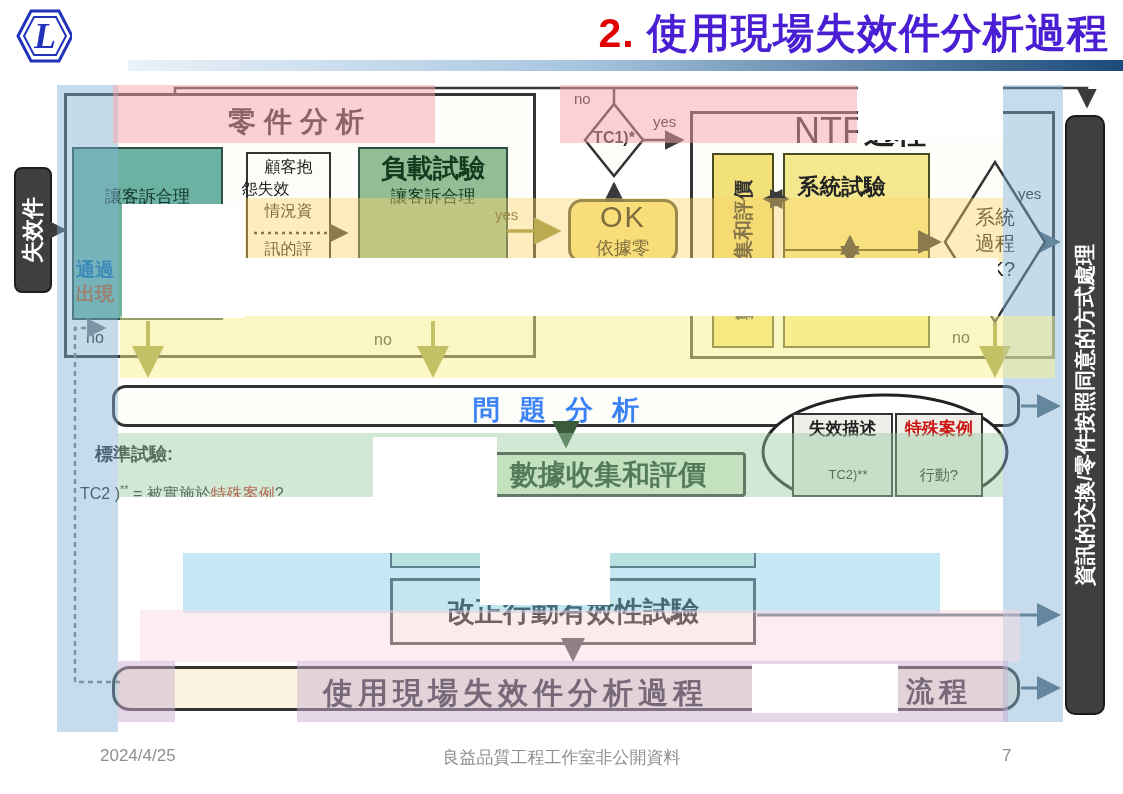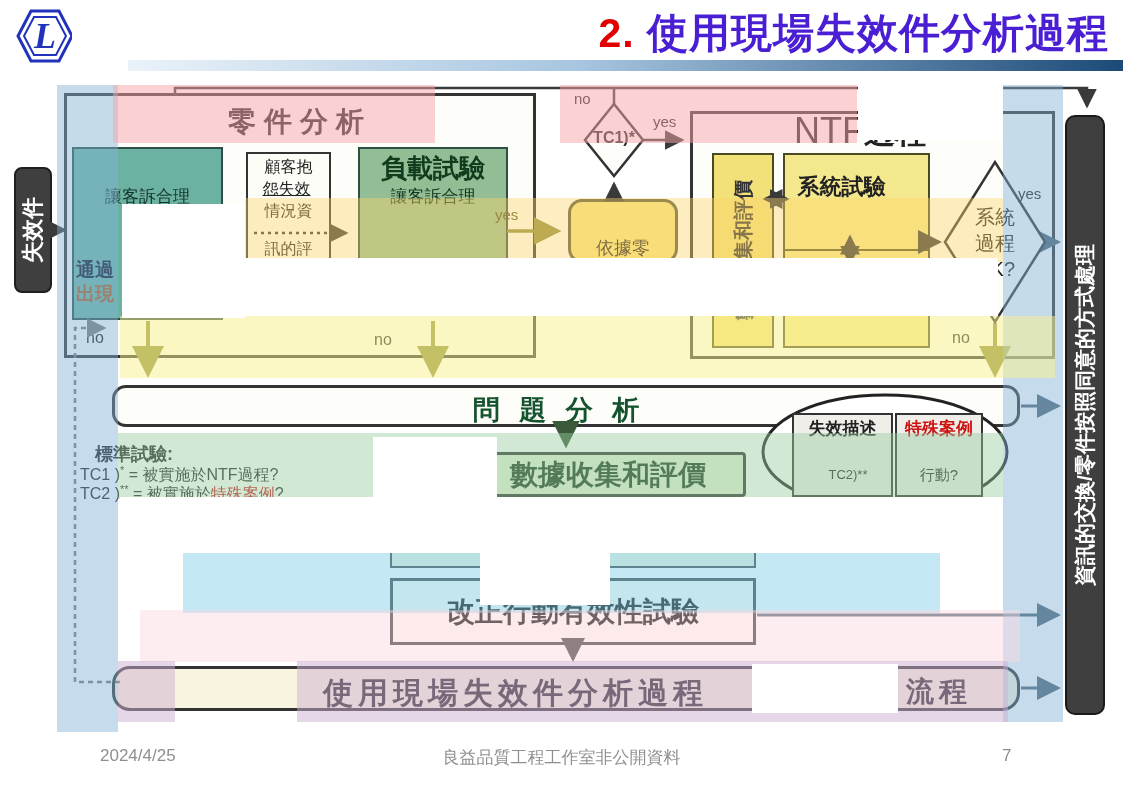--- a/index.html
+++ b/index.html
@@ -39,37 +39,38 @@
   <div class="title fg">
     <span class="num">2.</span><span class="rest"> 使用現場失效件分析過程</span>
   </div>
   <div class="underline fg"></div>
 
   <div class="flowbox z1" style="left:64px;top:93px;width:472px;height:265px;border-width:3px;background:#fdfdfa;"></div>
   <div class="lbl z1" style="left:64px;top:103px;width:472px;text-align:center;font-size:28px;font-weight:bold;letter-spacing:8px;">零件分析</div>
 
   <div class="flowbox z1" style="left:72px;top:147px;width:151px;height:173px;background:#6cb2a2;border-color:#2f4f46;"></div>
   <div class="lbl z1" style="left:72px;top:185px;width:151px;text-align:center;font-size:17px;color:#12332b;">讓客訴合理</div>
-  <div class="lbl z1" style="left:76px;top:257px;font-size:19px;font-weight:bold;color:#0f172a;">通過</div>
+  <div class="lbl z1" style="left:76px;top:257px;font-size:19px;font-weight:bold;color:#0369a1;">通過</div>
   <div class="lbl z1" style="left:76px;top:281px;font-size:19px;font-weight:bold;color:#b35a1a;">出現</div>
   <div class="lbl z1" style="left:86px;top:329px;font-size:16px;">no</div>
 
   <div class="flowbox z1" style="left:246px;top:152px;width:85px;height:108px;border-width:2px;background:#fdfdf8;"></div>
   <div class="lbl z1" style="left:246px;top:157px;width:85px;text-align:center;font-size:16px;">顧客抱</div>
-  <div class="lbl z1" style="left:256px;top:179px;width:61px;text-align:center;font-size:16px;text-decoration:underline;">怨失效</div>
+  <div class="lbl z1" style="left:235px;top:179px;width:61px;text-align:center;font-size:16px;">怨失效</div>
   <div class="lbl z1" style="left:246px;top:201px;width:85px;text-align:center;font-size:16px;">情況資</div>
   <div class="lbl z1" style="left:246px;top:239px;width:85px;text-align:center;font-size:16px;">訊的評</div>
 
   <div class="flowbox z1" style="left:358px;top:147px;width:150px;height:115px;background:#93be95;border-color:#2f4f46;"></div>
   <div class="lbl z1" style="left:358px;top:151px;width:150px;text-align:center;font-size:26px;font-weight:bold;color:#123c1e;">負載試驗</div>
   <div class="lbl z1" style="left:358px;top:185px;width:150px;text-align:center;font-size:17px;color:#12331d;">讓客訴合理</div>
   <div class="lbl z1" style="left:495px;top:206px;font-size:15px;color:#55552a;">yes</div>
   <div class="lbl z1" style="left:374px;top:331px;font-size:16px;">no</div>
 
   <div class="flowbox z1" style="left:568px;top:199px;width:110px;height:64px;background:#f4e382;border-width:3px;border-color:#55553a;border-radius:14px;"></div>
+  <div class="lbl z1" style="left:568px;top:201px;width:110px;text-align:center;font-size:29px;letter-spacing:2px;">OK</div>
   <div class="lbl z1" style="left:568px;top:236px;width:110px;text-align:center;font-size:18px;">依據零</div>
 
   <div class="lbl z2" style="left:586px;top:129px;width:56px;text-align:center;font-size:16px;font-weight:bold;">TC1)*</div>
   <div class="lbl z2" style="left:574px;top:90px;font-size:15px;">no</div>
   <div class="lbl z2" style="left:653px;top:113px;font-size:15px;">yes</div>
 
   <div class="flowbox z1" style="left:690px;top:111px;width:365px;height:248px;border-width:3px;background:#fdfdfa;"></div>
   <div class="lbl z1" style="left:770px;top:110px;width:180px;text-align:center;">
     <span style="font-size:36px;font-weight:normal;">NTF</span><span style="font-size:31px;font-weight:bold;">過程</span>
   </div>
@@ -84,27 +85,24 @@
   <div class="lbl z2" style="left:1018px;top:185px;font-size:15px;">yes</div>
   <div class="lbl z2" style="left:952px;top:329px;font-size:16px;">no</div>
 
   <div class="flowbox z1" style="left:14px;top:167px;width:38px;height:126px;background:#3f3f3f;border-color:#1f1f1f;border-radius:8px;"></div>
   <div class="vtext z1" style="left:33px;top:230px;font-size:22px;font-weight:bold;color:#fff;">失效件</div>
 
   <div class="flowbox z1" style="left:1065px;top:115px;width:40px;height:600px;background:#3f3f3f;border-color:#1a1a1a;border-radius:10px;"></div>
   <div class="vtext z1" style="left:1085px;top:415px;font-size:21px;font-weight:bold;color:#fff;">資訊的交換/零件按照同意的方式處理</div>
 
   <div class="flowbox z1" style="left:112px;top:385px;width:908px;height:42px;border-width:3px;border-radius:14px;background:#fdfdfa;"></div>
-  <div class="lbl z1" style="left:419px;top:392px;width:280px;text-align:center;font-size:27px;font-weight:bold;letter-spacing:6px;color:#14532d;">問 題 分 析</div>
+  <div class="lbl z1" style="left:419px;top:392px;width:280px;text-align:center;font-size:27px;font-weight:bold;letter-spacing:6px;color:#3b82f6;">問 題 分 析</div>
 
   <div class="lbl z1" style="left:95px;top:442px;font-size:18px;font-weight:bold;"></div>
   <div class="lbl z1" style="left:95px;top:442px;font-size:18px;font-weight:bold;">標準試驗:</div>
-  <div class="lbl z1" style="left:80px;top:464px;font-size:16px;">
-    <span>TC1 )</span><sup style="font-size:11px;">*</sup><span> = 被實施於NTF過程?</span>
-  </div>
   <div class="lbl z1" style="left:80px;top:483px;font-size:16px;">
     <span>TC2 )</span><sup style="font-size:11px;">**</sup><span> = 被實施於</span><span style="color:#cc1111;">特殊案例</span><span>?</span>
   </div>
 
   <div class="flowbox z1 ctr" style="left:470px;top:452px;width:276px;height:45px;border-width:3px;background:#e7f0d9;border-radius:4px;font-size:28px;font-weight:bold;color:#1d3a1d;">數據收集和評價</div>
 
   <div class="flowbox z2" style="left:792px;top:413px;width:101px;height:84px;border-width:2px;background:#efeee9;"></div>
   <div class="lbl z2" style="left:792px;top:417px;width:101px;text-align:center;font-size:17px;font-weight:bold;">失效描述</div>
   <div class="flowbox z2" style="left:895px;top:413px;width:88px;height:84px;border-width:2px;background:#efeee9;"></div>
   <div class="lbl z2" style="left:895px;top:417px;width:88px;text-align:center;font-size:17px;font-weight:bold;color:#cc1111;">特殊案例</div>

